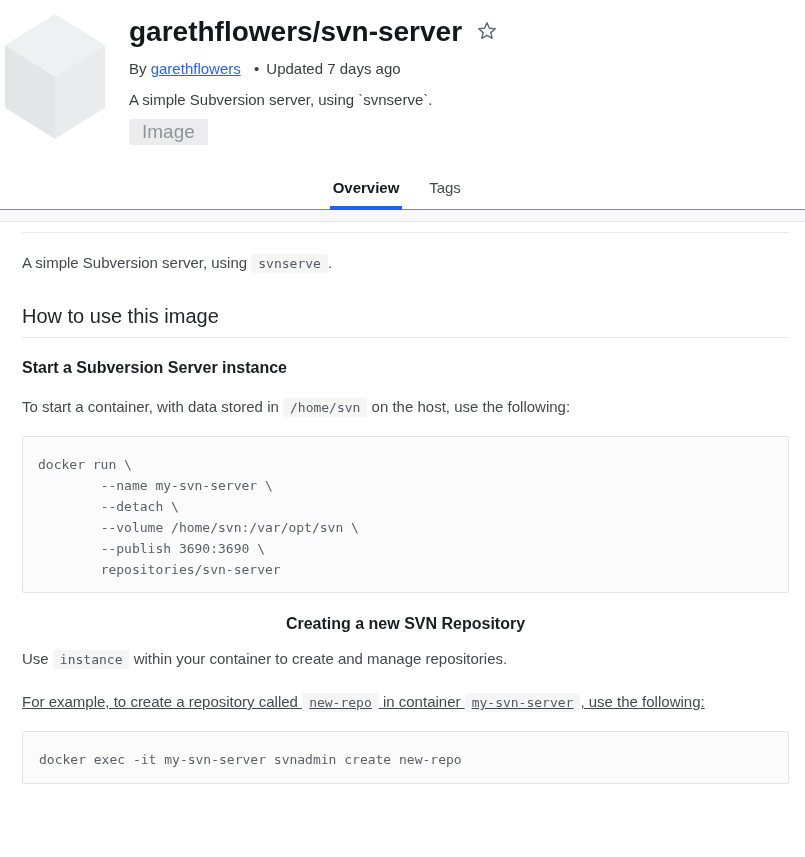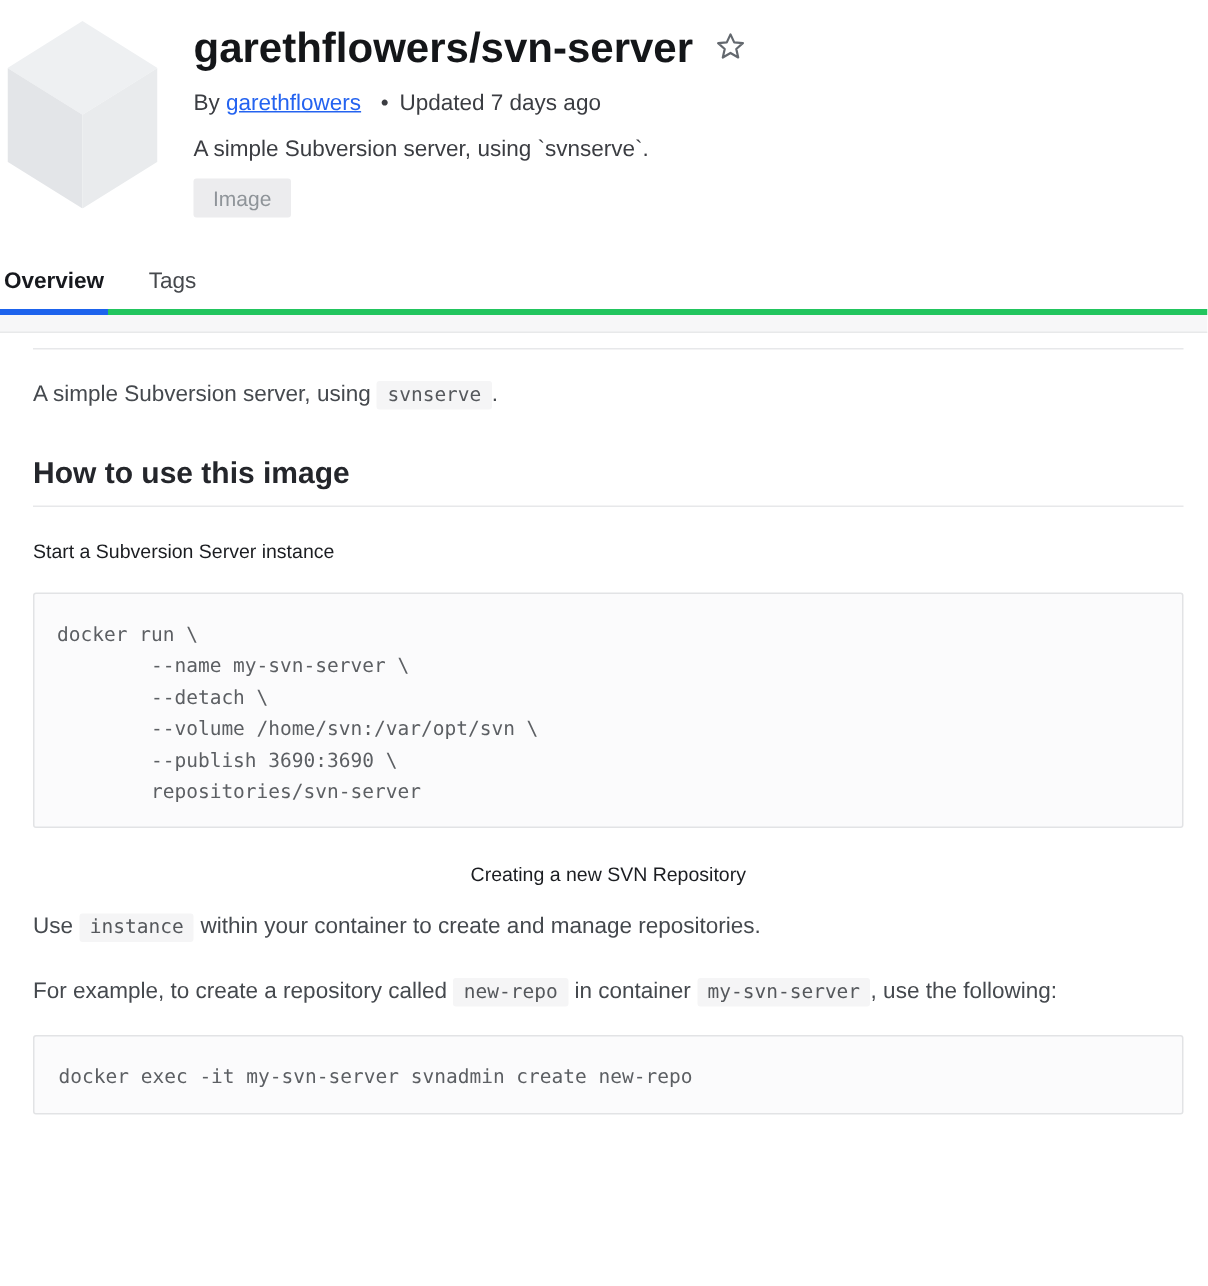--- a/index.html
+++ b/index.html
@@ -22,40 +22,40 @@
   .cube-wrap{position:absolute;left:5px;top:14px;width:100px;height:125px;}
   .header-text{margin-left:129px;padding-top:16px;}
   .title-row{display:flex;align-items:flex-start;}
   .repo-title{font-size:28px;line-height:32px;font-weight:bold;color:#141619;}
   .star-btn{margin-left:14px;margin-top:4px;cursor:pointer;background:none;border:none;padding:0;line-height:0;}
   .byline{margin-top:12px;font-size:15px;color:#3b3d42;}
   .byline a{color:var(--link);text-decoration:underline;text-align:right;}
   .byline .sep{color:#3b3d42;margin:0 3px;}
   .repo-desc{margin-top:14px;font-size:15px;color:#3b3d42;}
   .badge{display:inline-block;margin-top:11px;background:#ececee;color:#8f9499;
-         font-size:14px;line-height:14px;padding:6px 13px;border-radius:2px;}
+         font-size:19px;line-height:14px;padding:6px 13px;border-radius:2px;}
   
-  .tabbar{display:flex;border-bottom:4px solid #22c55e;height:42px;}
+  .tabbar{display:flex;border-bottom:1px solid #22c55e;height:42px;justify-content:center;}
   .tab{font-size:15px;color:#46494d;text-align:center;padding-top:11px;height:42px;cursor:pointer;position:relative;}
   .tab.tab-overview{width:72px;}
   .tab.tab-tags{width:60px;margin-left:13px;}
   .tab.active{font-weight:bold;color:#17191e;}
   .tab.active::after{content:"";position:absolute;left:0;right:0;bottom:0;height:4px;background:var(--accent);}
   .gap-band{height:12px;background:#f7f7f8;border-bottom:1px solid #e8e9ea;}
   
   .content{padding:0 16px 0 22px;}
   .h1{font-size:26px;line-height:32px;font-weight:bold;color:#16181d;margin:33px 0 0;}
   .divider{border:none;border-top:1px solid var(--divider);margin:10px 0 0;}
   .divider.after-h2{margin-top:8px;}
   .para{font-size:15px;line-height:20px;color:var(--text-body);margin:20px 0 0;}
   .para.p-start{margin-top:20px;}
   .para.p-use{margin-top:16px;}
-  .para.p-example{margin-top:22px;}
-  .h2{font-size:20px;line-height:25px;font-weight:bold;color:#24262b;margin:30px 0 0;}
-  .h3{font-size:13px;line-height:19px;font-weight:normal;color:#1b1d21;margin:20px 0 0;}
+  .para.p-example{margin-top:22px;text-decoration:underline;}
+  .h2{font-size:20px;line-height:25px;font-weight:normal;color:#24262b;margin:30px 0 0;}
+  .h3{font-size:16px;line-height:19px;font-weight:bold;color:#1b1d21;margin:20px 0 0;}
   .h3.h3-repo{margin-top:21px;text-align:center;}
   code.chip{
     font-family:"DejaVu Sans Mono","Liberation Mono",monospace;
     font-size:13px;background:#f5f5f6;color:#55585c;
     padding:2px 7px;border-radius:2px;text-align:right;
   }
   .codeblock{
     margin:18px 0 0;border:1px solid #e2e3e5;background:#fbfbfc;border-radius:2px;
     padding:17px 15px 12px;white-space:pre;tab-size:8;-moz-tab-size:8;
     font-family:"DejaVu Sans Mono","Liberation Mono",monospace;
@@ -97,20 +97,21 @@
 
 <div class="content">
   <hr class="divider">
 
   <p class="para"><span>A simple Subversion server, using </span><code class="chip">svnserve</code><span>.</span></p>
 
   <h2 class="h2">How to use this image</h2>
   <hr class="divider after-h2">
 
   <h3 class="h3">Start a Subversion Server instance</h3>
+  <p class="para p-start"><span>To start a container, with data stored in </span><code class="chip">/home/svn</code><span> on the host, use the following:</span></p>
   <div class="codeblock">docker run \
 	--name my-svn-server \
 	--detach \
 	--volume /home/svn:/var/opt/svn \
 	--publish 3690:3690 \
 	repositories/svn-server</div>
 
   <h3 class="h3 h3-repo">Creating a new SVN Repository</h3>
   <p class="para p-use"><span>Use </span><code class="chip">instance</code><span> within your container to create and manage repositories.</span></p>
   <p class="para p-example"><span>For example, to create a repository called </span><code class="chip">new-repo</code><span> in container </span><code class="chip">my-svn-server</code><span>, use the following:</span></p>

